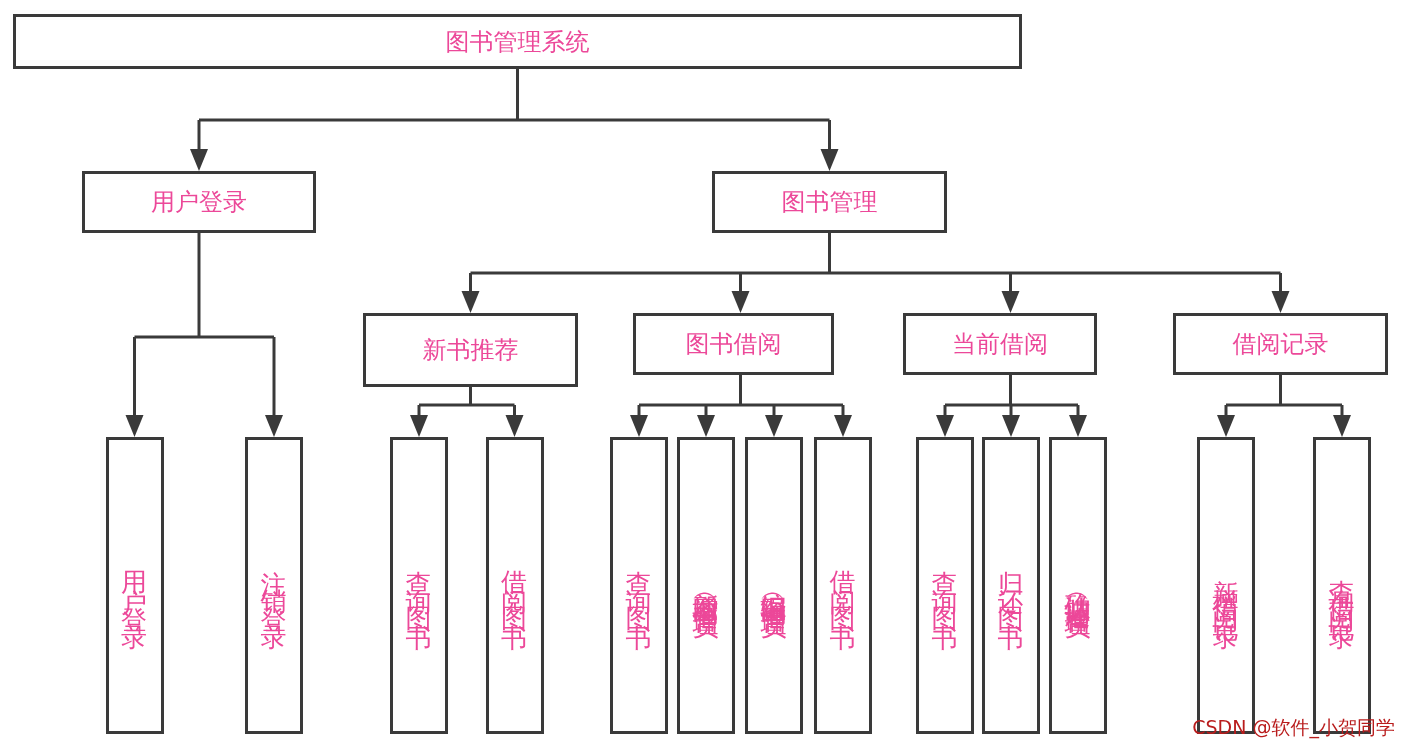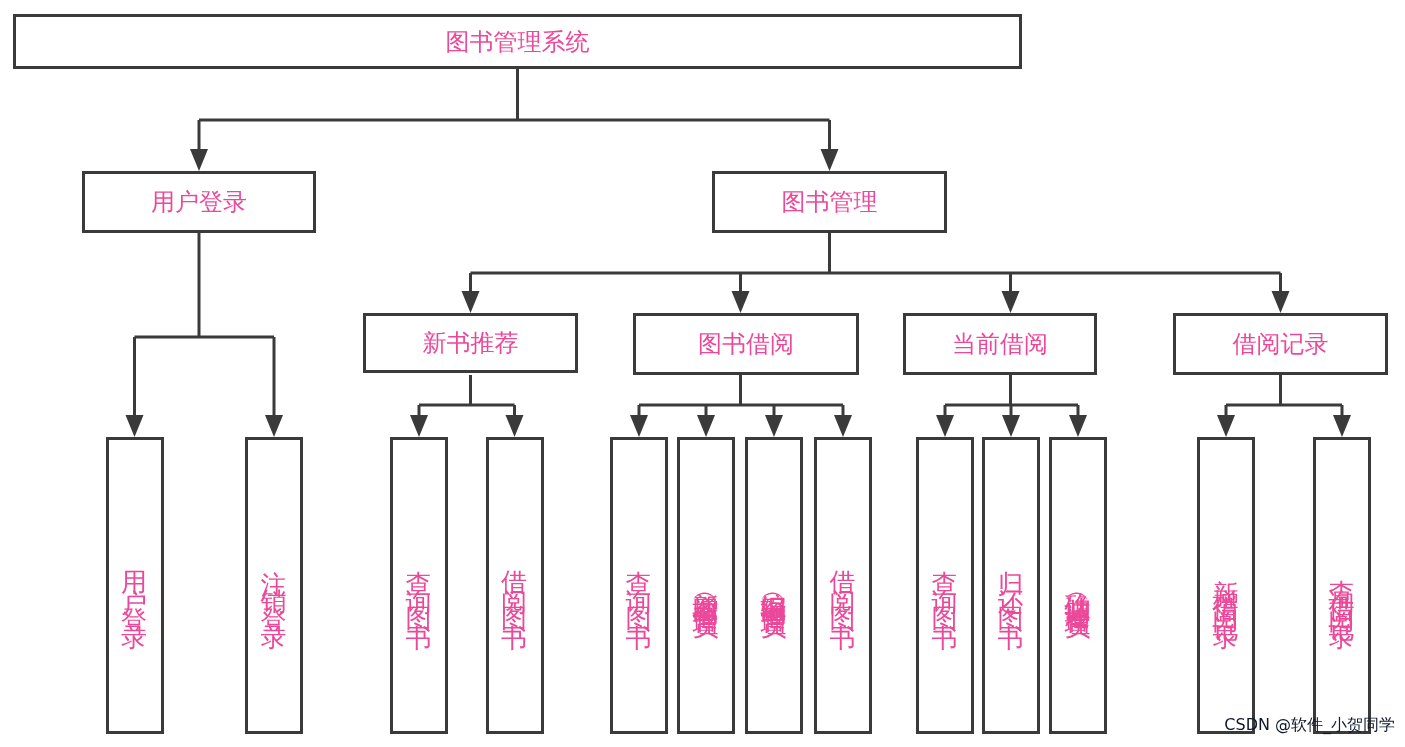--- a/index.html
+++ b/index.html
@@ -42,22 +42,22 @@
     font-size: 26px;
     line-height: 1;
   }
   .ls-wide  { letter-spacing: 18px; }
   .ls-mid   { letter-spacing: 9px;  }
   .ls-tight { letter-spacing: 3px;  }
   .watermark {
     position: absolute;
     top: 715px;
     right: 10px;
-    font-size: 16px;
-    color: #0f172a;
+    font-size: 19px;
+    color: #b91c1c;
     white-space: nowrap;
     z-index: 5;
     text-align: right;
   }
 </style>
 </head>
 <body>
 
 <div class="stage">
 
@@ -154,24 +154,24 @@
     <span class="lbl">图书管理系统</span>
   </div>
 
   <div class="box h" style="left:82px; top:171px; width:234px; height:62px;">
     <span class="lbl">用户登录</span>
   </div>
   <div class="box h" style="left:712px; top:171px; width:235px; height:62px;">
     <span class="lbl">图书管理</span>
   </div>
 
-  <div class="box h" style="left:363px; top:313px; width:215px; height:60px;">
+  <div class="box h" style="left:363px; top:313px; width:215px; height:74px;">
     <span class="lbl">新书推荐</span>
   </div>
-  <div class="box h" style="left:633px; top:313px; width:226px; height:62px;">
+  <div class="box h" style="left:633px; top:313px; width:201px; height:62px;">
     <span class="lbl">图书借阅</span>
   </div>
   <div class="box h" style="left:903px; top:313px; width:194px; height:62px;">
     <span class="lbl">当前借阅</span>
   </div>
   <div class="box h" style="left:1173px; top:313px; width:215px; height:62px;">
     <span class="lbl">借阅记录</span>
   </div>
 
   <div class="box v" style="left:105.5px; top:437px; width:58px; height:297px;">

